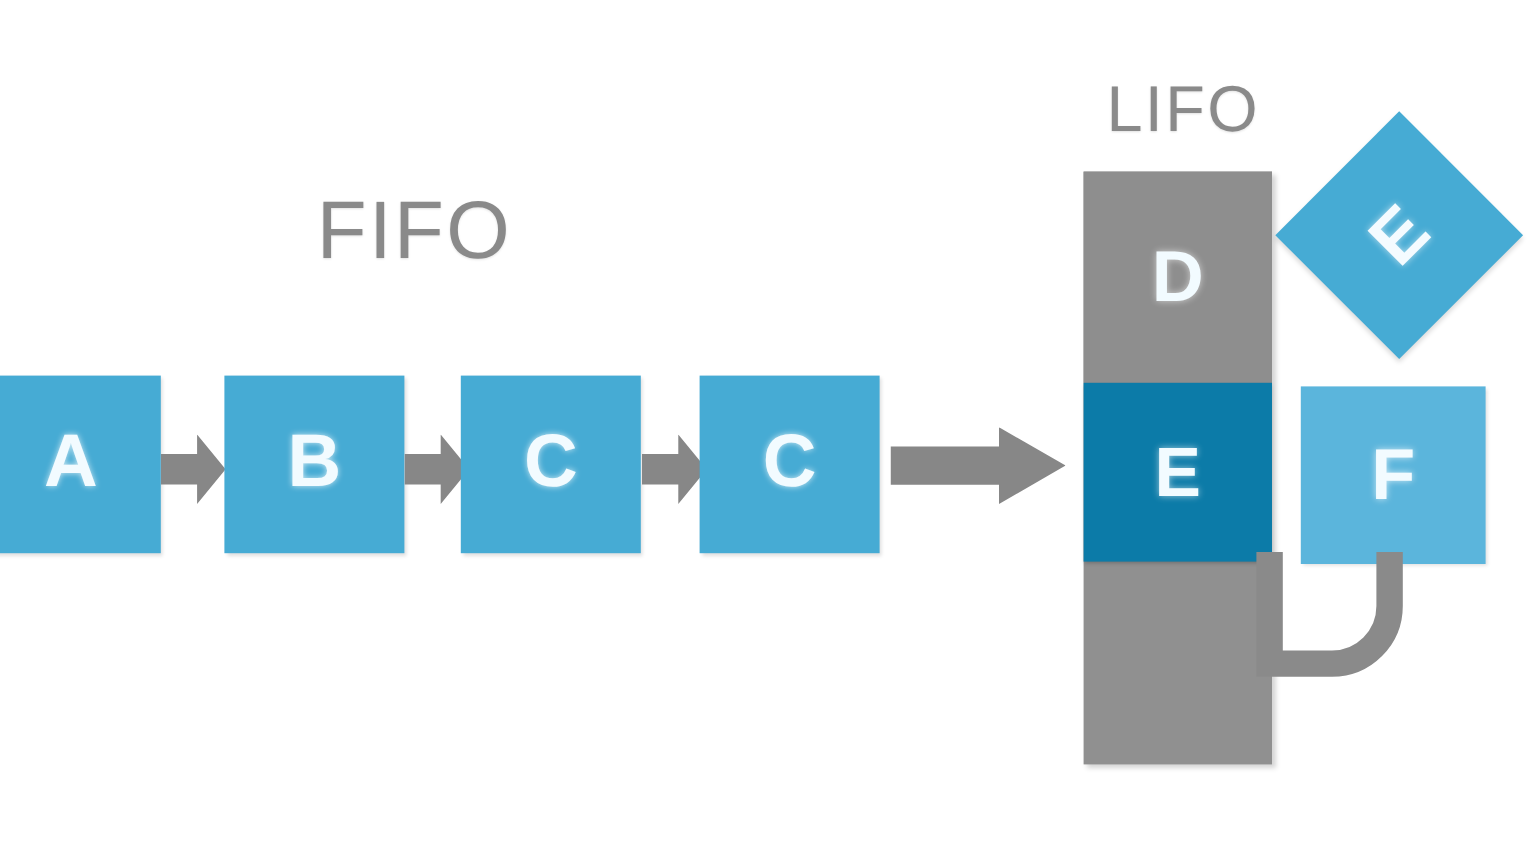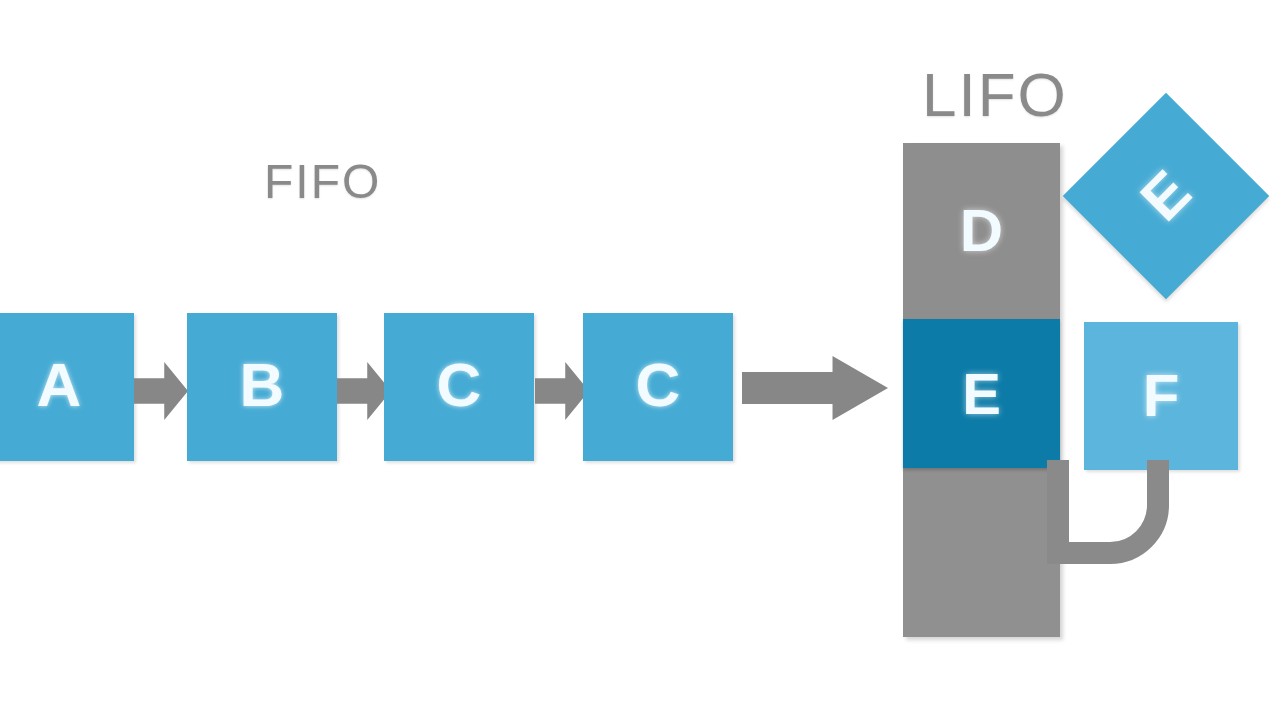--- a/index.html
+++ b/index.html
@@ -69,22 +69,22 @@
   .caption {
     position: absolute;
     color: #8a8a8a;
     font-family: "Liberation Sans", sans-serif;
     font-weight: normal;
     letter-spacing: 2px;
     line-height: 1;
     white-space: nowrap;
     text-shadow: 0 1px 2px rgba(0,0,0,0.12);
   }
-  #fifo-caption { left: 264px; top: 158px; font-size: 48px; }
-  #lifo-caption { left: 922px; top: 64px;  font-size: 62px; }
+  #fifo-caption { left: 264px; top: 158px; font-size: 68px; }
+  #lifo-caption { left: 922px; top: 64px;  font-size: 54px; }
 
   
   #stack-column {
     position: absolute;
     left: 903px;
     top: 143px;
     width: 157px;
     height: 494px;
     background: #909090;
     box-shadow: 3px 3px 4px rgba(0,0,0,0.17);

